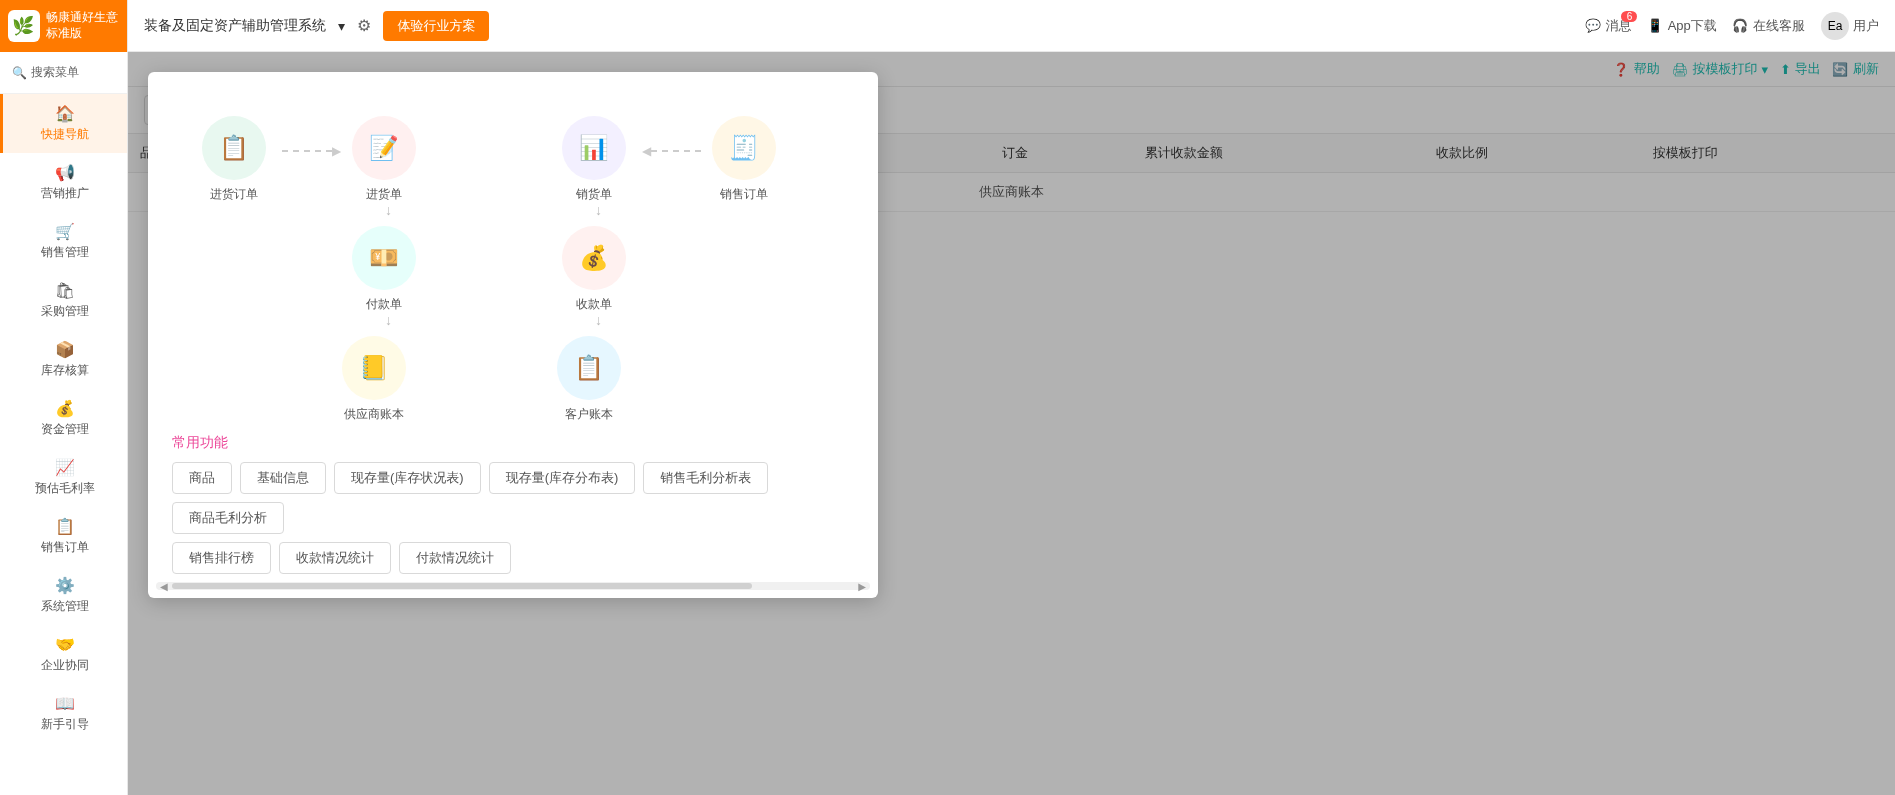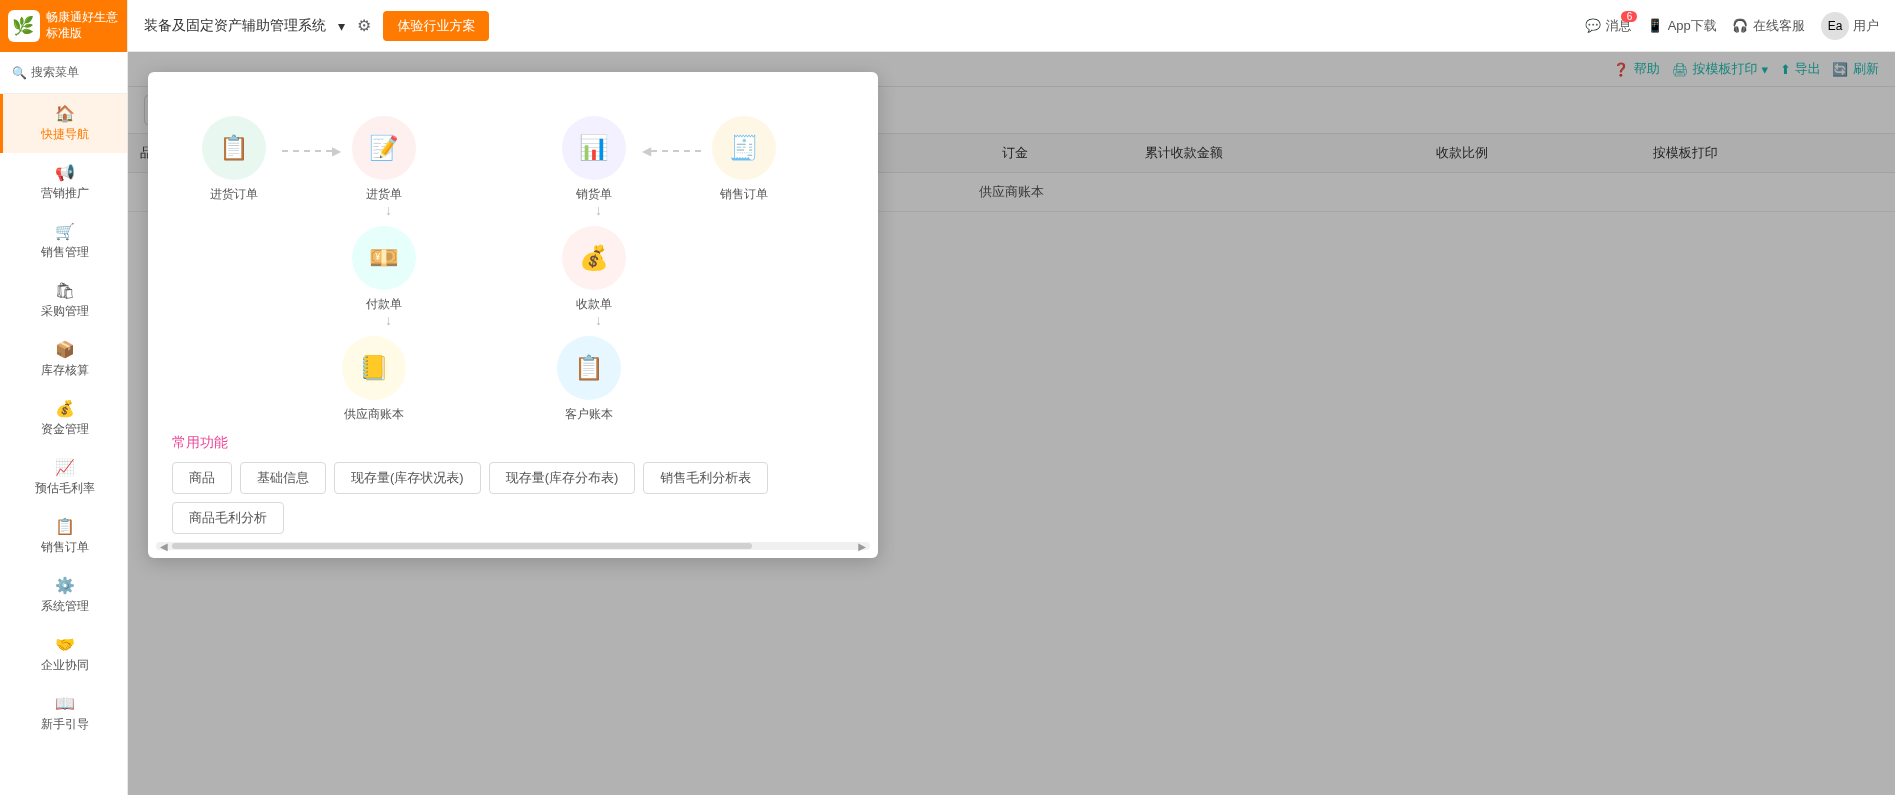--- a/index.html
+++ b/index.html
@@ -306,20 +306,25 @@
           <div class="common-functions">
             <div class="common-title">常用功能</div>
             <div class="func-buttons">
               <button class="func-btn">商品</button>
               <button class="func-btn">基础信息</button>
               <button class="func-btn">现存量(库存状况表)</button>
               <button class="func-btn">现存量(库存分布表)</button>
               <button class="func-btn">销售毛利分析表</button>
               <button class="func-btn">商品毛利分析</button>
             </div>
+            <div class="func-buttons" style="margin-top:8px;">
+              <button class="func-btn">销售排行榜</button>
+              <button class="func-btn">收款情况统计</button>
+              <button class="func-btn">付款情况统计</button>
+            </div>
           </div>
 
           <div style="position:absolute; bottom:8px; left:8px; right:8px; height:8px; background:#f0f0f0; border-radius:4px; display:flex; align-items:center;">
             <span style="color:#999; font-size:10px; padding:0 4px; cursor:pointer;">◀</span>
             <div style="flex:1; height:6px; background:#f0f0f0; border-radius:3px; position:relative;">
               <div style="position:absolute; left:0; top:0; height:6px; width:85%; background:#d0d0d0; border-radius:3px;"></div>
             </div>
             <span style="color:#999; font-size:10px; padding:0 4px; cursor:pointer;">▶</span>
           </div>
         </div>

